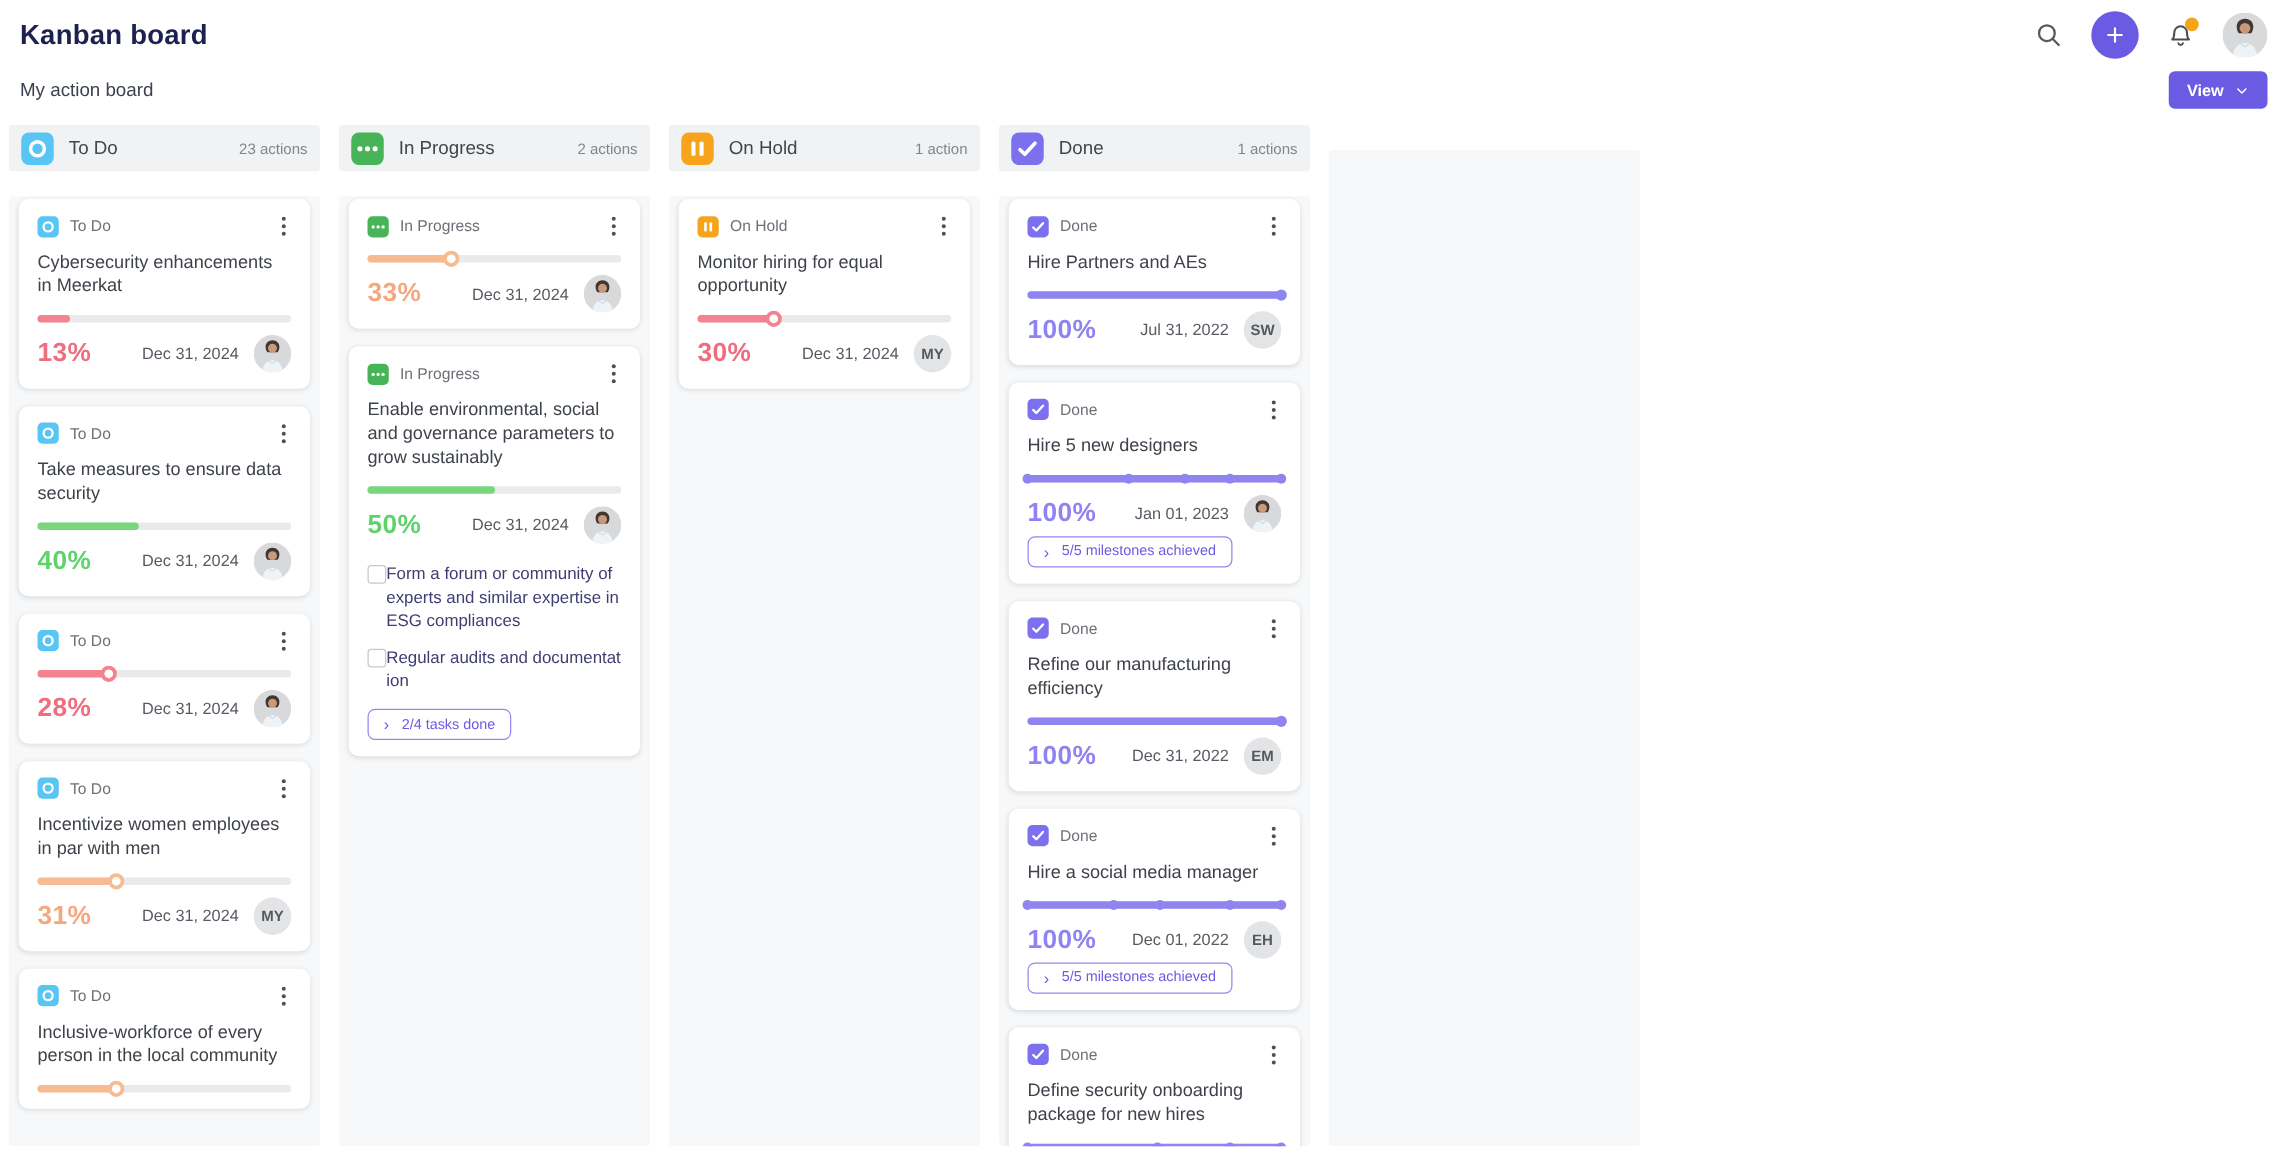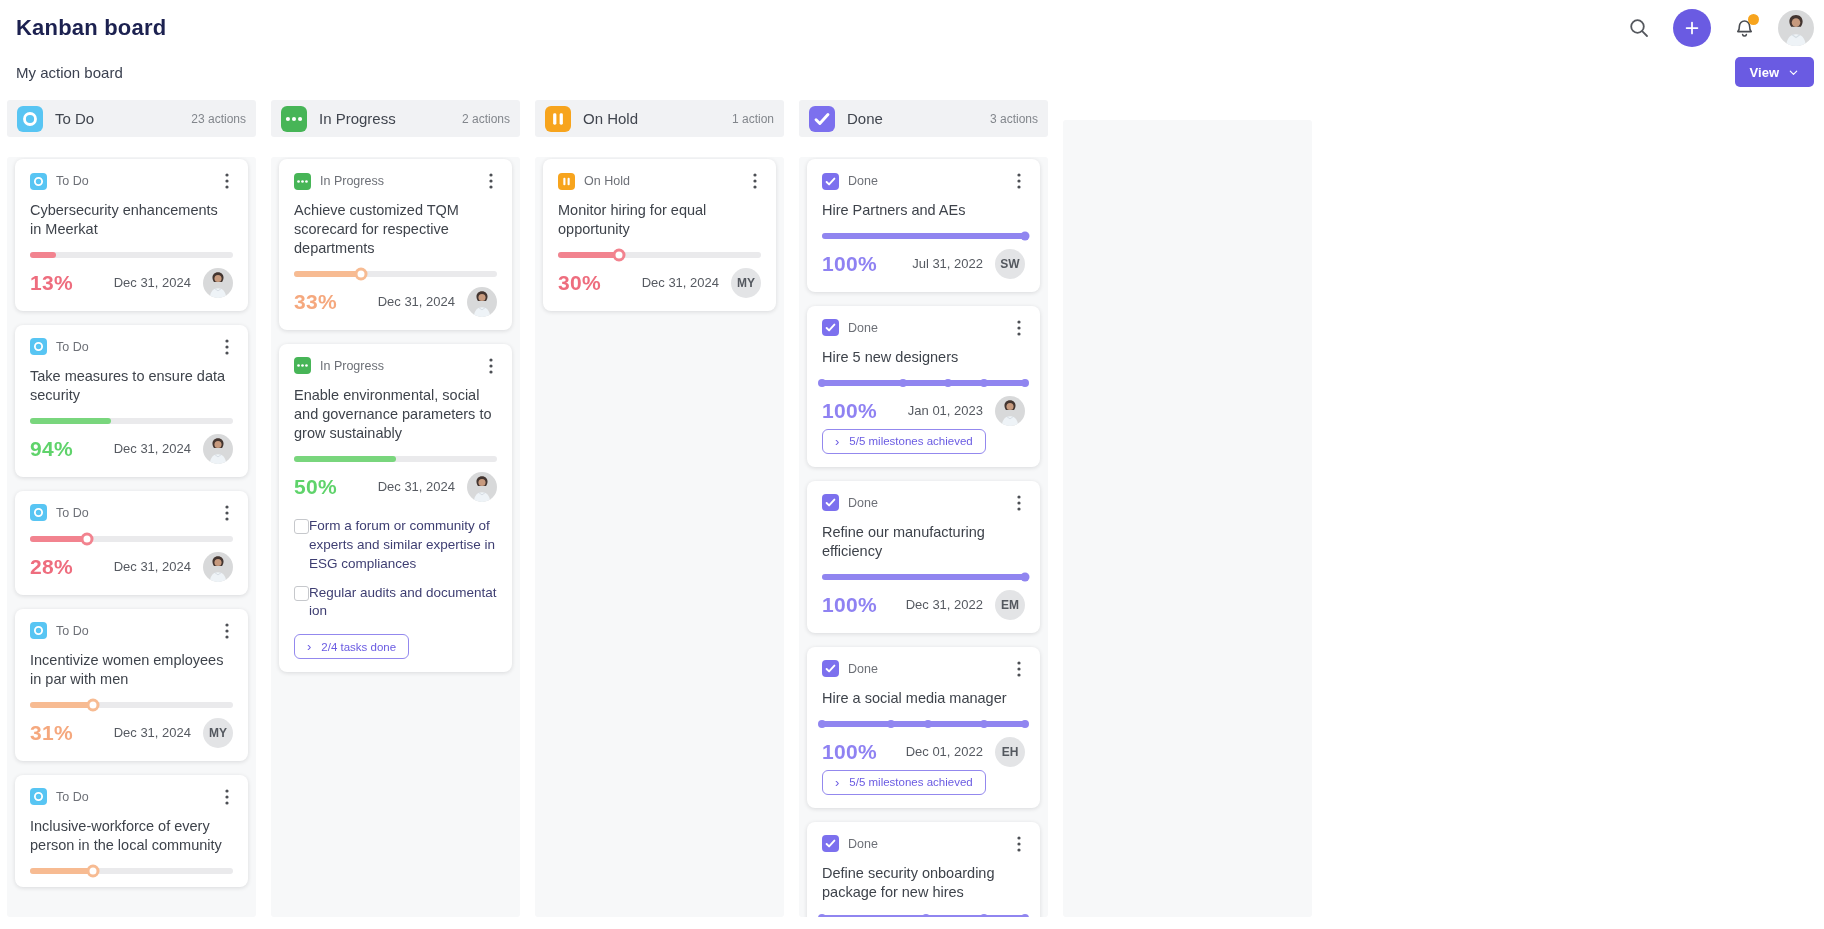--- a/index.html
+++ b/index.html
@@ -189,21 +189,21 @@
                   </g>
                 </svg>
               </span>
             </button>
           </div>
           <div class="card-title">Take measures to ensure data security</div>
           <div class="progress">
             <span class="fill" style="width:40%;background:#79d67d"></span>
           </div>
           <div class="meta">
-            <span class="pct" style="color:#5fd36b">94%</span>
+            <span class="pct" style="color:#5fd36b">40%</span>
             <span class="date">Dec 31, 2024</span>
             <span class="avatar">
               <svg viewBox="0 0 32 32" preserveAspectRatio="xMidYMid slice">
                 <rect width="32" height="32" fill="#d8d9da"></rect>
                 <path d="M16 4.4c-3.7 0-5.9 2.6-5.9 5.7 0 2 .7 3.7 1.6 4.7h8.6c.9-1 1.6-2.7 1.6-4.7 0-3.1-2.2-5.7-5.9-5.7z" fill="#433530"></path>
                 <circle cx="16" cy="11.2" r="3.8" fill="#c79a7e"></circle>
                 <path d="M7.3 32c.4-7.3 4.1-10.4 8.7-10.4s8.3 3.1 8.7 10.4z" fill="#eef3f7"></path>
                 <path d="M12.6 22l3.4 2.4 3.4-2.4" fill="none" stroke="#d5dde3" stroke-width="1"></path>
               </svg>
             </span>
@@ -338,21 +338,20 @@
                 <svg width="4" height="16" viewBox="0 0 4 16">
                   <g fill="#4c4f54">
                     <circle cx="2" cy="2" r="1.6"></circle>
                     <circle cx="2" cy="8" r="1.6"></circle>
                     <circle cx="2" cy="14" r="1.6"></circle>
                   </g>
                 </svg>
               </span>
             </button>
           </div>
-          <div class="card-title">Achieve customized TQM scorecard for respective departments</div>
           <div class="progress">
             <span class="fill" style="width:33%;background:#f7bb92"></span>
             <span class="knob-ring" style="left:33%;border-color:#f7bb92"></span>
           </div>
           <div class="meta">
             <span class="pct" style="color:#f5a87e">33%</span>
             <span class="date">Dec 31, 2024</span>
             <span class="avatar">
               <svg viewBox="0 0 32 32" preserveAspectRatio="xMidYMid slice">
                 <rect width="32" height="32" fill="#d8d9da"></rect>
@@ -466,21 +465,21 @@
       </div>
     </div>
     <div class="column">
       <div class="col-header">
         <span class="sticon" style="width:26px;height:26px;background:#7c70ee;border-radius:6px">
           <svg viewBox="0 0 24 24">
             <path d="M6.5 12.7l3.5 3.4 7.5-8.2" fill="none" stroke="#fff" stroke-width="2.7" stroke-linecap="round" stroke-linejoin="round"></path>
           </svg>
         </span>
         <span class="col-title">Done</span>
-        <span class="col-count">3 actions</span>
+        <span class="col-count">1 actions</span>
       </div>
       <div class="col-body">
         <div class="card">
           <div class="chip-row">
             <span class="sticon" style="width:17px;height:17px;background:#7c70ee;border-radius:4px">
               <svg viewBox="0 0 24 24">
                 <path d="M6.5 12.7l3.5 3.4 7.5-8.2" fill="none" stroke="#fff" stroke-width="2.7" stroke-linecap="round" stroke-linejoin="round"></path>
               </svg>
             </span>
             <span class="chip-label">Done</span>

